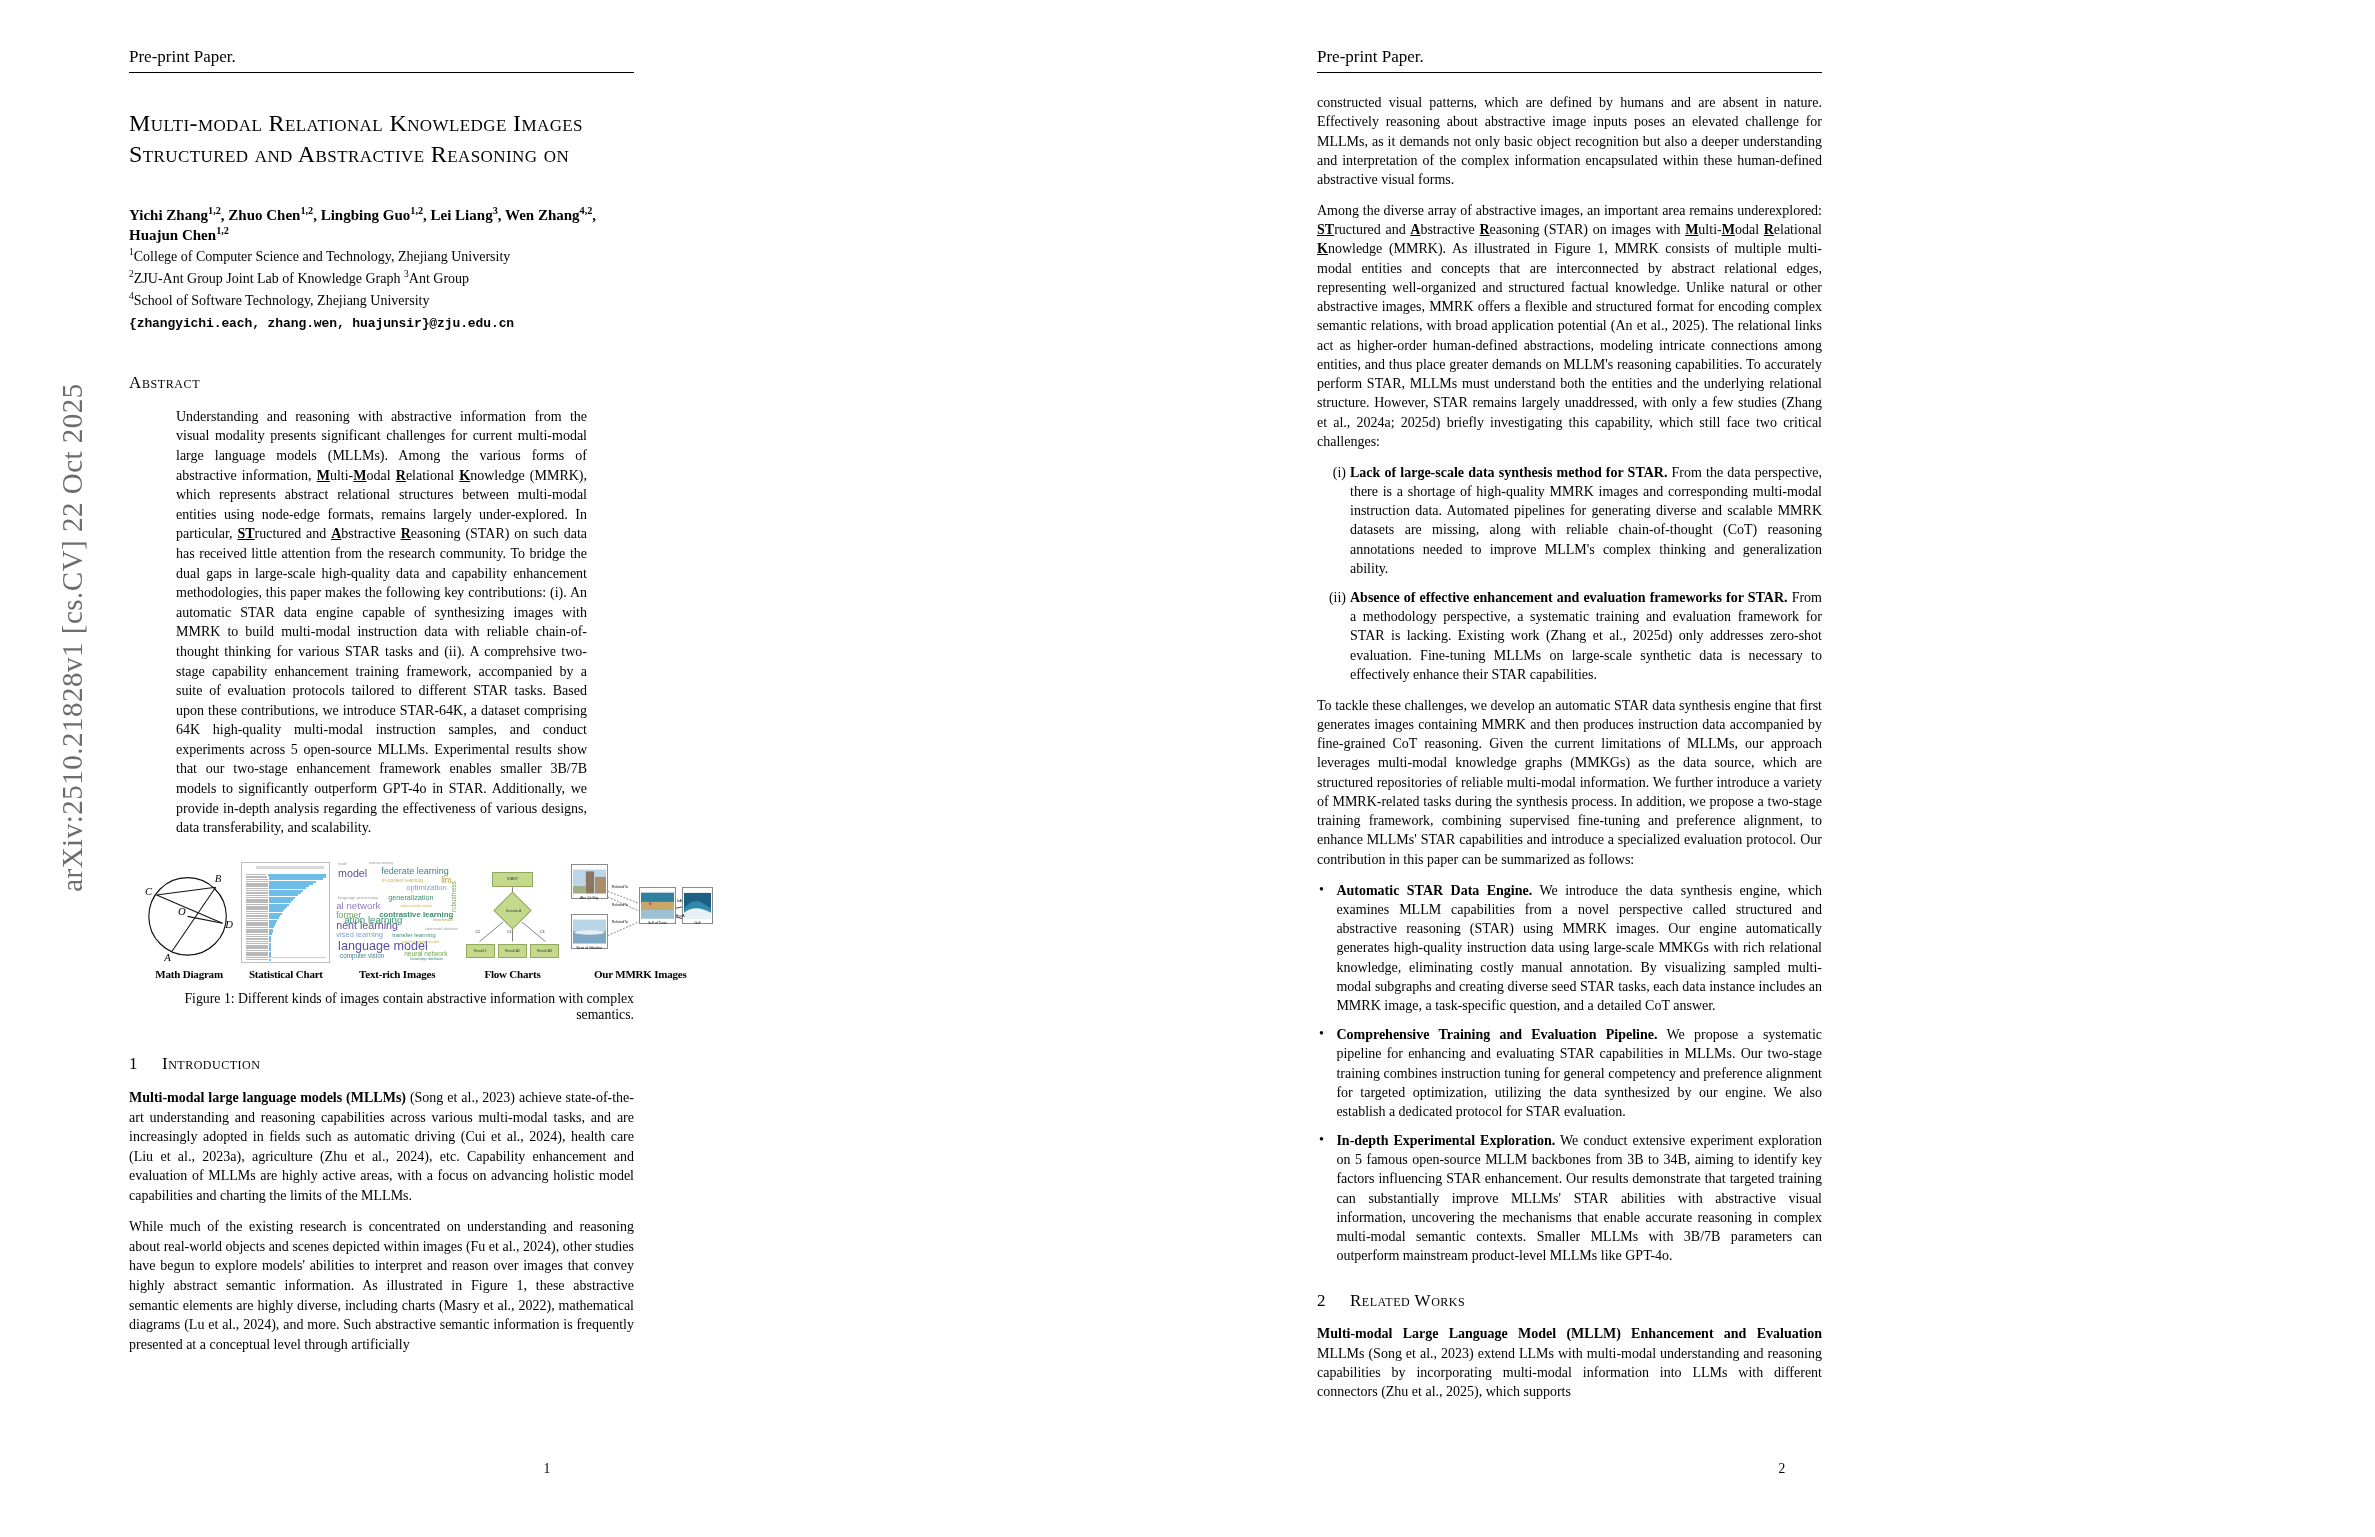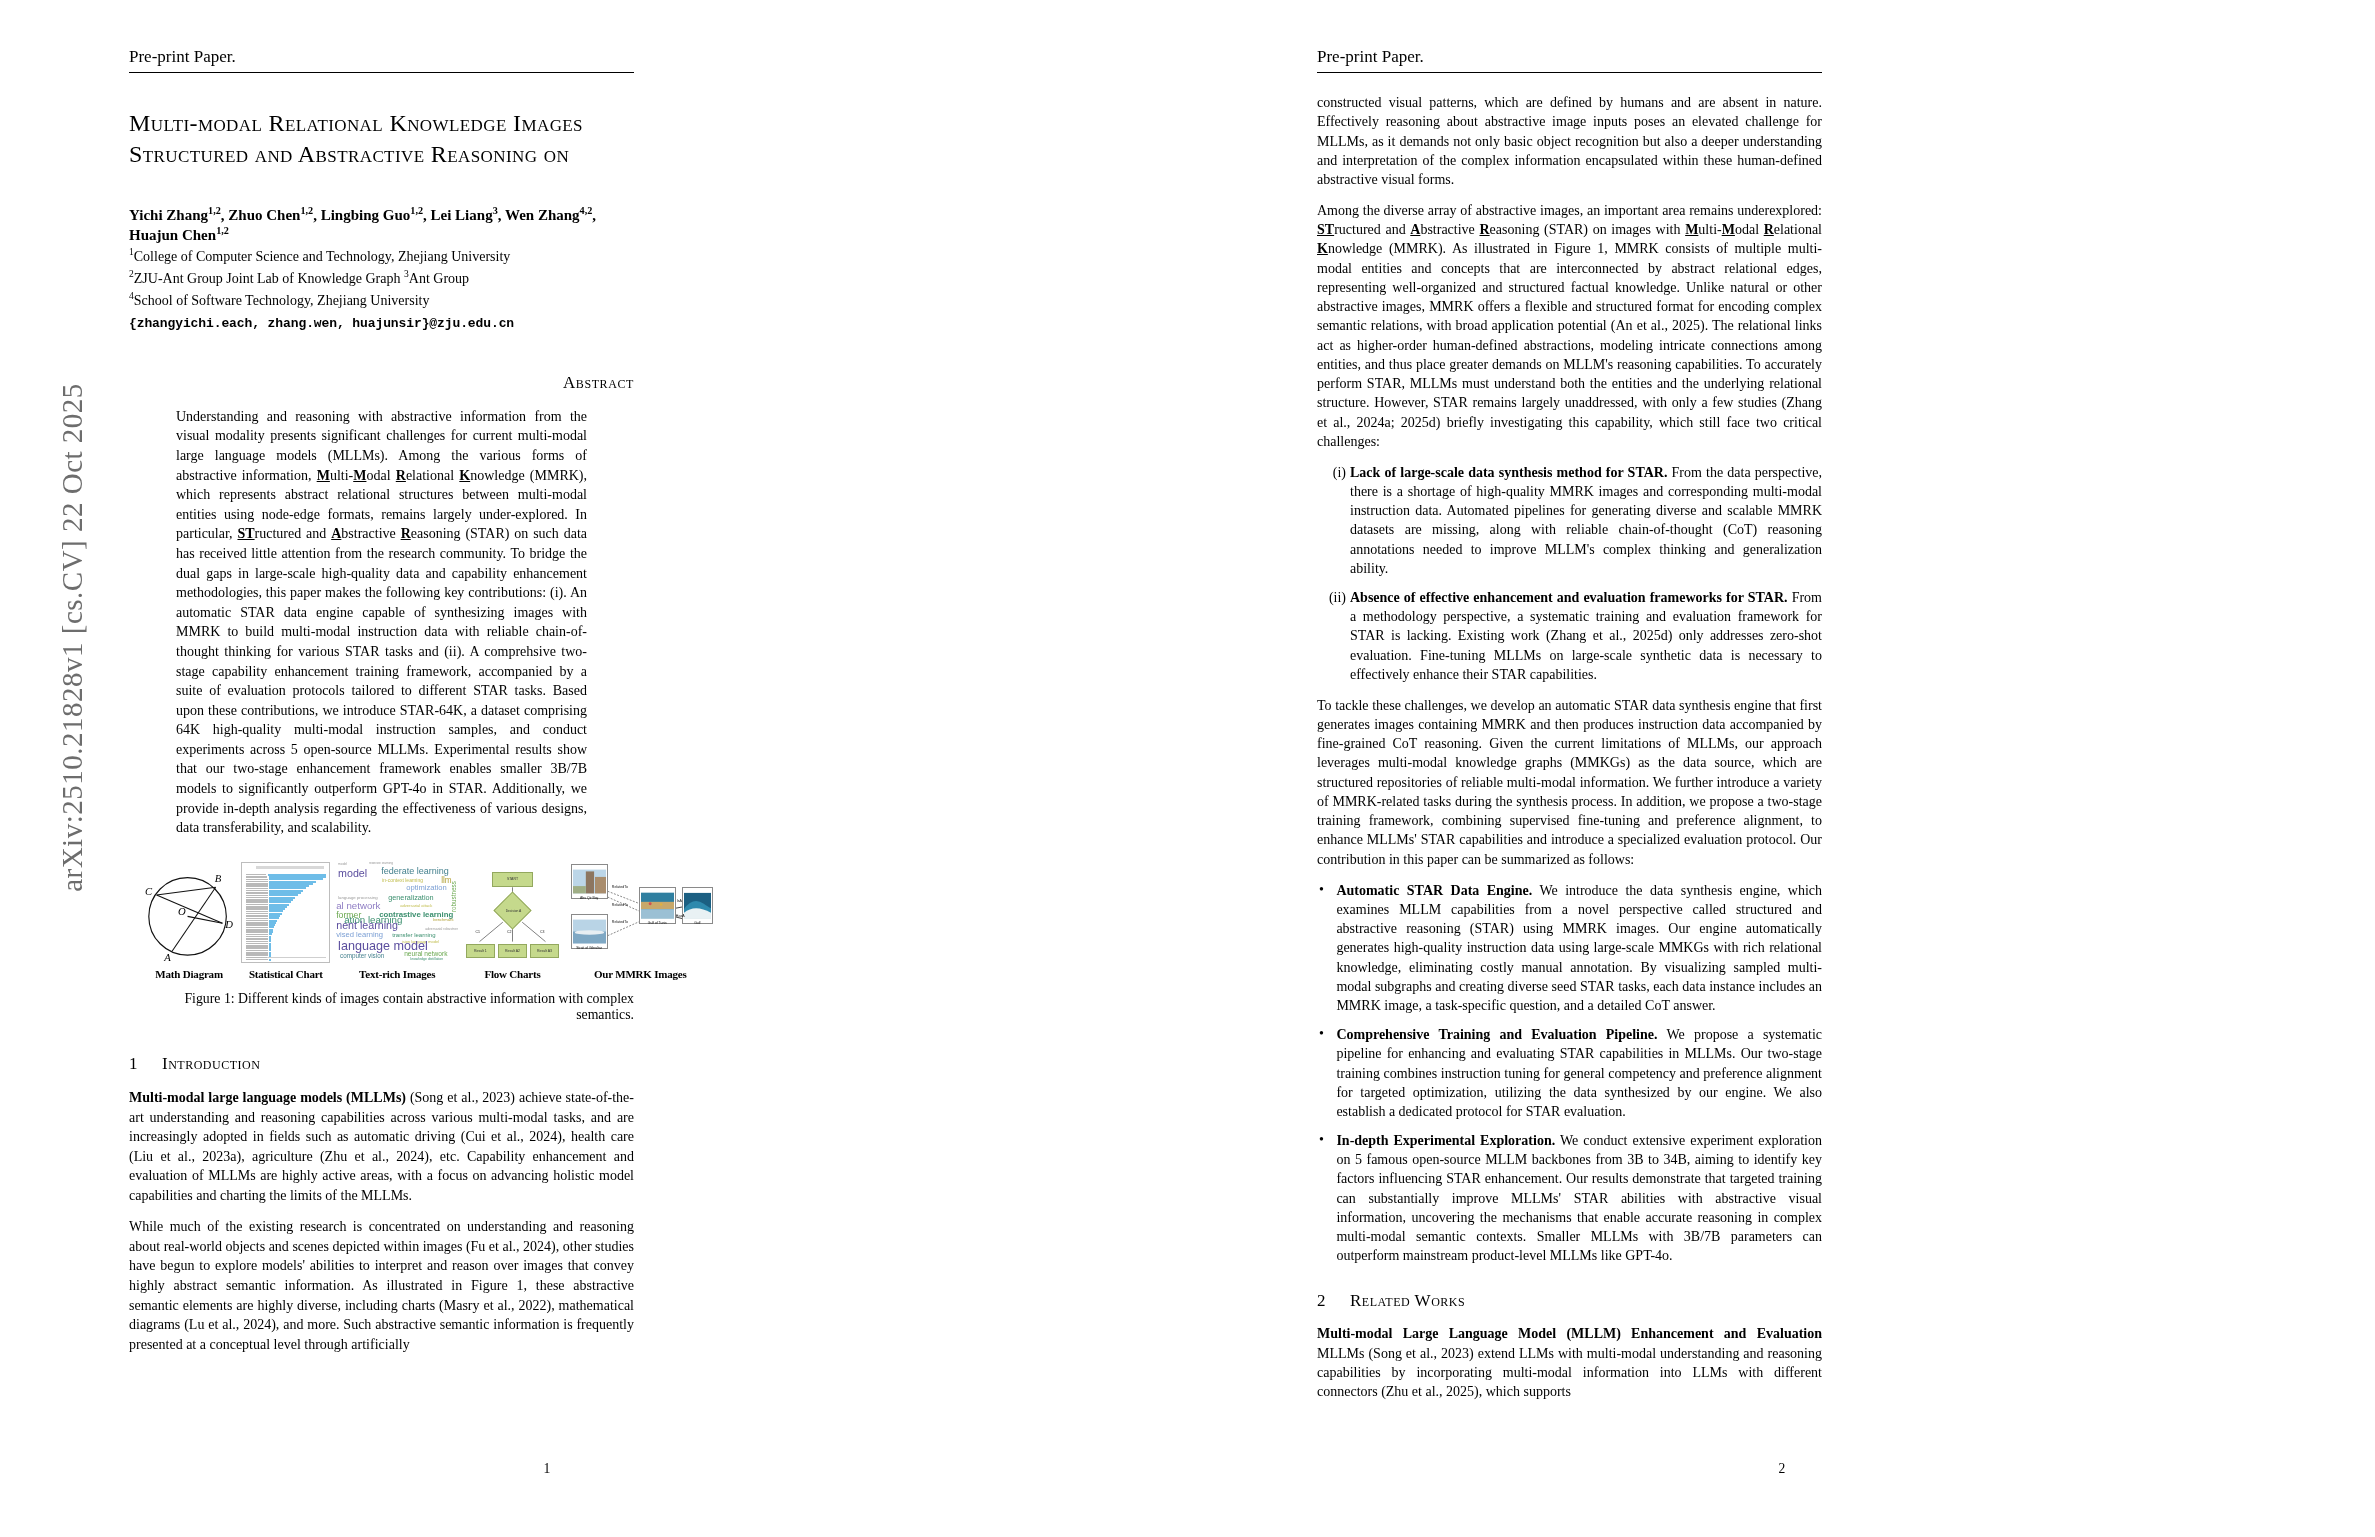--- a/index.html
+++ b/index.html
@@ -58,21 +58,21 @@
     line-height:1.35;
   }
   .affil { font-size:14px; line-height:1.42; font-weight:normal; margin-top:1.9px;}
   .email {
     font-family:"Liberation Mono","DejaVu Sans Mono", monospace;
     font-size:13px; margin-top:3.9px; letter-spacing:-0.1px;
   }
   sup { font-size:0.68em; vertical-align: super; line-height:0; }
 
   .sec-head-abs {
-    text-align:right;
+    text-align:left;
     font-variant: small-caps;
     font-size:17px;
     letter-spacing:0.6px;
     margin: 41px 0 13.6px 0;
   }
   .abstract-body {
     margin: 0 47px;
     font-size:14px;
     line-height:1.40;
     text-align: justify;

